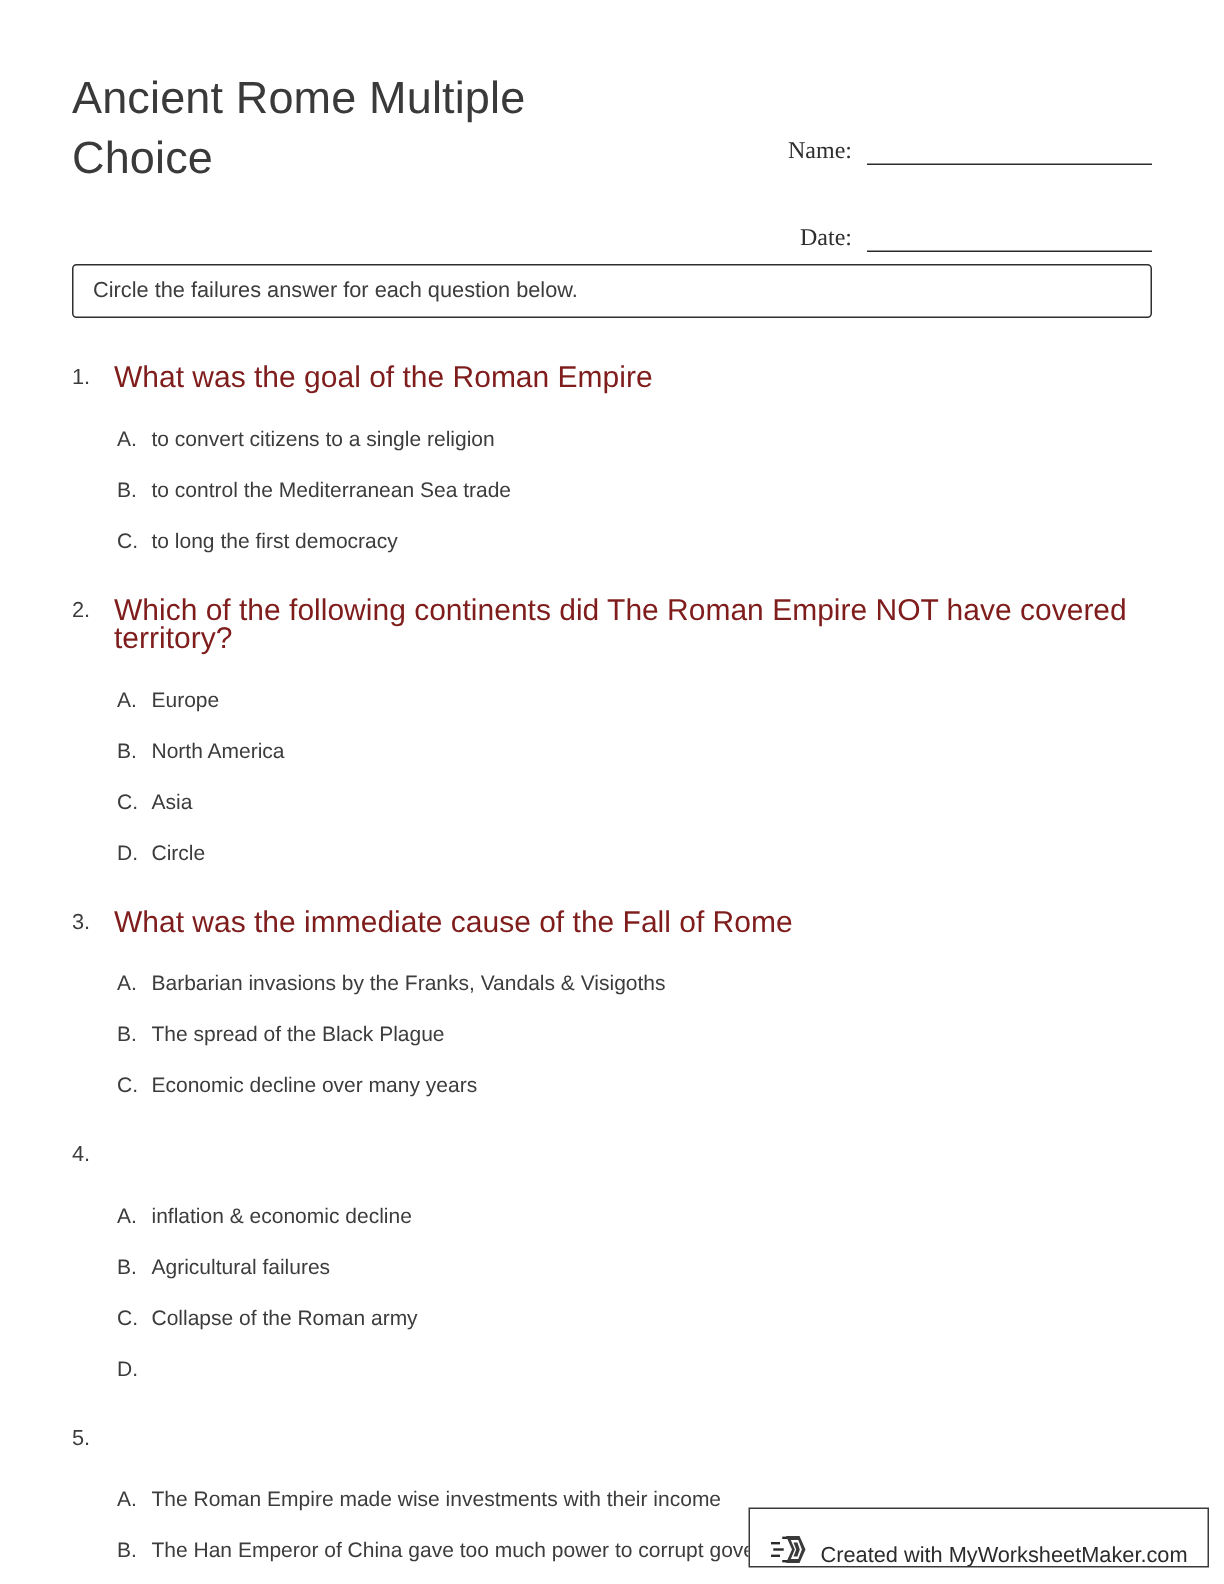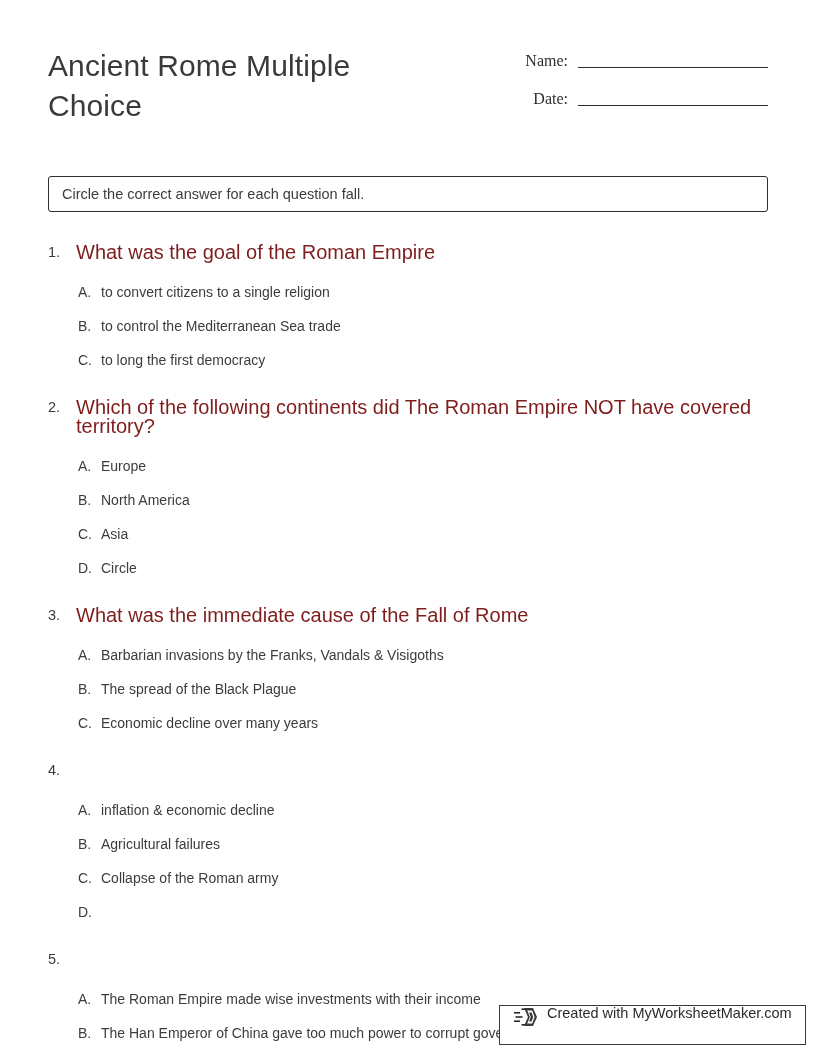--- a/index.html
+++ b/index.html
@@ -45,23 +45,24 @@
   }
 
   .name-date-block {
     position: absolute;
     top: 6px;
     right: 0;
     width: 248px;
   }
   .field-row {
     display: flex;
-    align-items: flex-start;
+    align-items: flex-end;
     justify-content: flex-end;
     height: 38px;
+    margin-top: 20px;
   }
   .field-label {
     font-family: "Liberation Serif", serif;
     font-size: 16px;
     color: #2e2e2e;
     white-space: nowrap;
     padding-right: 10px;
   }
   .field-line {
     display: block;
@@ -145,21 +146,21 @@
   .footer-badge {
     position: absolute;
     left: 499px;
     top: 1005px;
     width: 307px;
     height: 40px;
     box-sizing: border-box;
     border: 1.2px solid #3a3a3a;
     background: #ffffff;
     display: flex;
-    align-items: flex-start;
+    align-items: flex-end;
     padding-left: 14px;
   }
   .brand-logo {
     width: 26px;
     height: 22px;
     flex: 0 0 26px;
     margin-right: 7px;
     display: block;
   }
   .footer-text {
@@ -183,21 +184,21 @@
         <span class="field-line"></span>
       </div>
       <div class="field-row">
         <span class="field-label">Date:</span>
         <span class="field-line"></span>
       </div>
     </div>
   </div>
 
   <div class="instruction-box">
-    <span class="instruction-text">Circle the correct answer for each question fall.</span>
+    <span class="instruction-text">Circle the failures answer for each question below.</span>
   </div>
 
   <div class="questions" id="questions-container">
       <div class="question-block">
         <div class="question-row">
           <span class="question-number">1.</span>
           <span class="question-text">What was the goal of the Roman Empire</span>
         </div>
         <div class="options">
           <div class="option-row">

